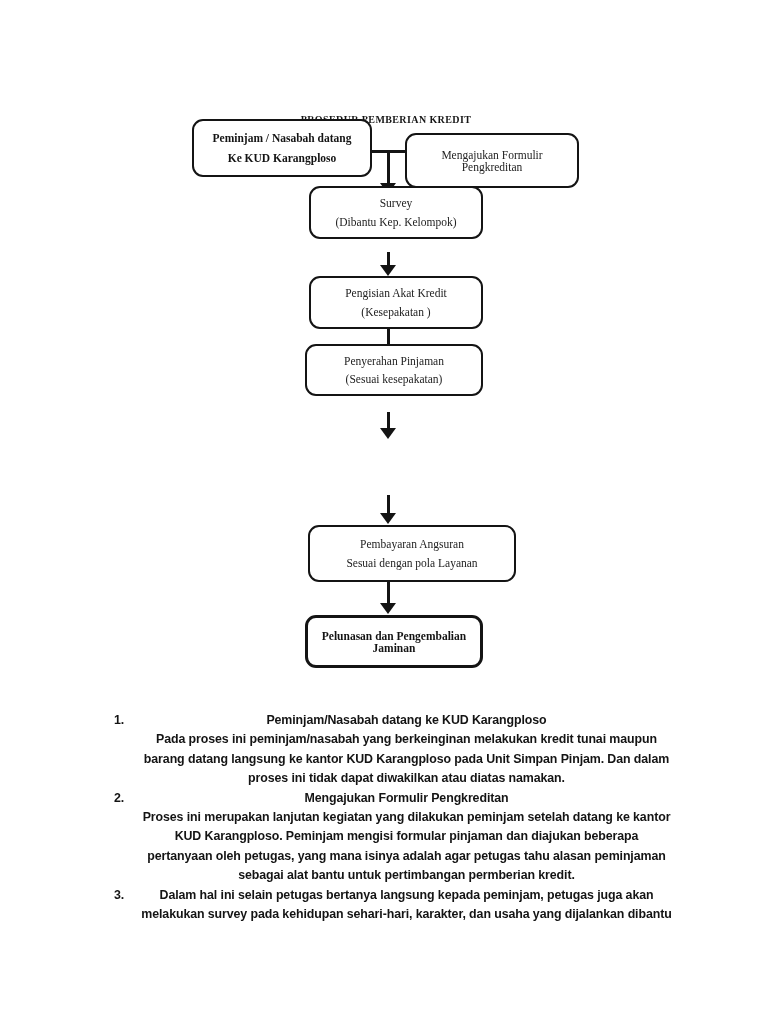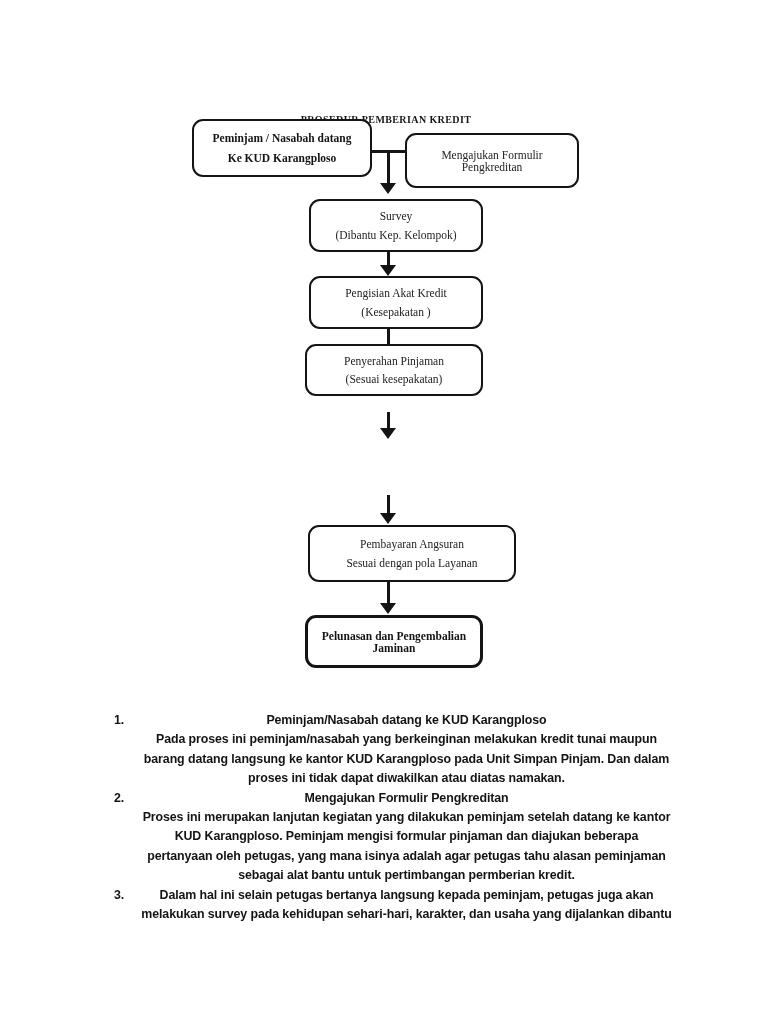--- a/index.html
+++ b/index.html
@@ -14,21 +14,21 @@
             letter-spacing:0.4px;color:#161616;}
 
   .fbox{position:absolute;border:2px solid #141414;border-radius:11px;background:#fff;
         display:flex;flex-direction:column;justify-content:space-evenly;align-items:center;
         text-align:center;font-family:"Liberation Serif",serif;font-size:11.5px;
         color:#222;box-sizing:border-box;padding:3px 6px;}
   .fbox .bl{white-space:nowrap;}
   .fbox.bold{font-weight:bold;color:#141414;}
   #box-start{left:192px;top:119px;width:180px;height:58px;}
   #box-form {left:405px;top:133px;width:174px;height:55px;justify-content:center;}
-  #box-s0{left:309px;top:199px;width:174px;height:53px;}
+  #box-s0{left:309px;top:186px;width:174px;height:53px;}
   #box-s1{left:309px;top:276px;width:174px;height:53px;}
   #box-s2{left:305px;top:344px;width:178px;height:52px;}
   #box-s3{left:305px;top:440px;width:178px;height:55px;}
   #box-s4{left:308px;top:525px;width:208px;height:57px;}
   #box-s5{left:305px;top:615px;width:178px;height:53px;border-width:3px;justify-content:center;}
 
   .h-line{position:absolute;left:371px;top:150px;width:35px;height:3px;background:#141414;}
   .arrow{position:absolute;width:16px;display:flex;flex-direction:column;align-items:center;}
   .arrow .stem{width:3px;background:#141414;flex:1;}
   .arrow .head{width:0;height:0;border-left:8px solid transparent;

